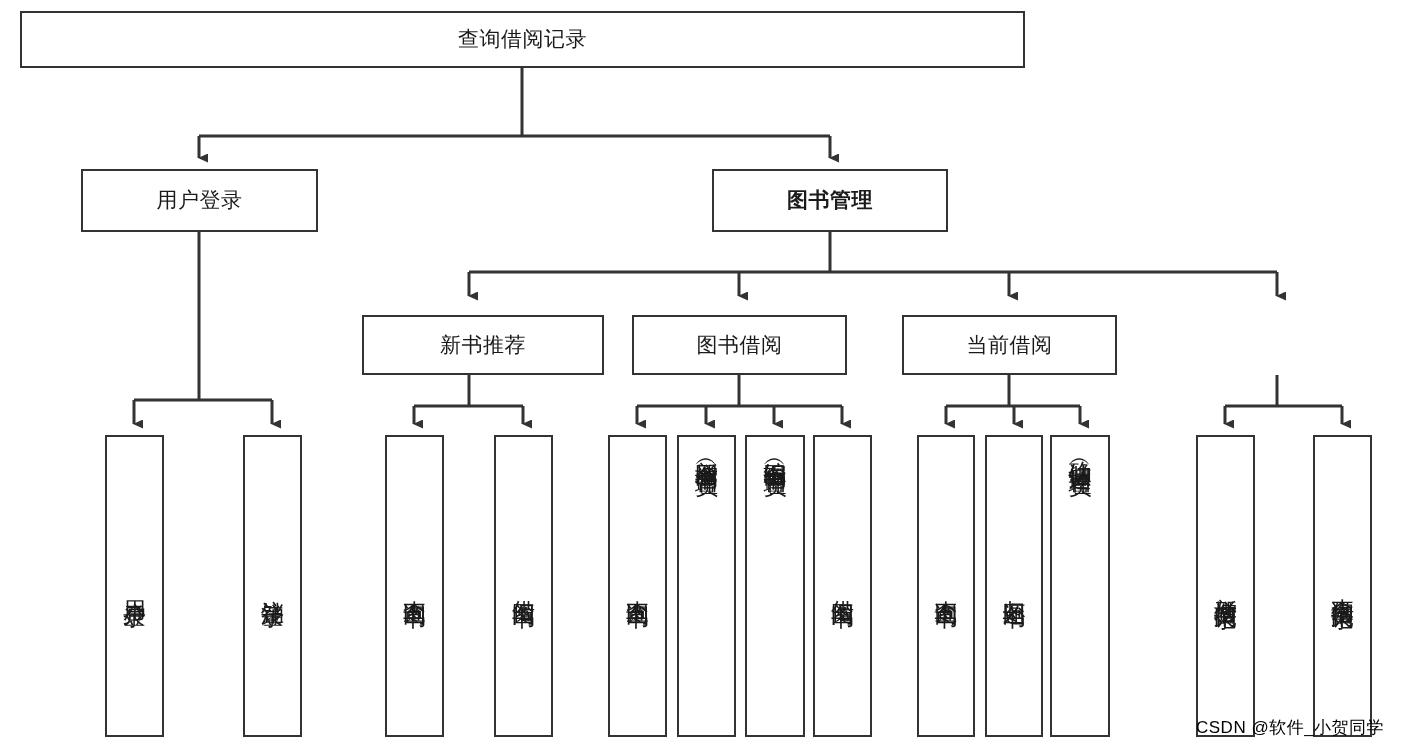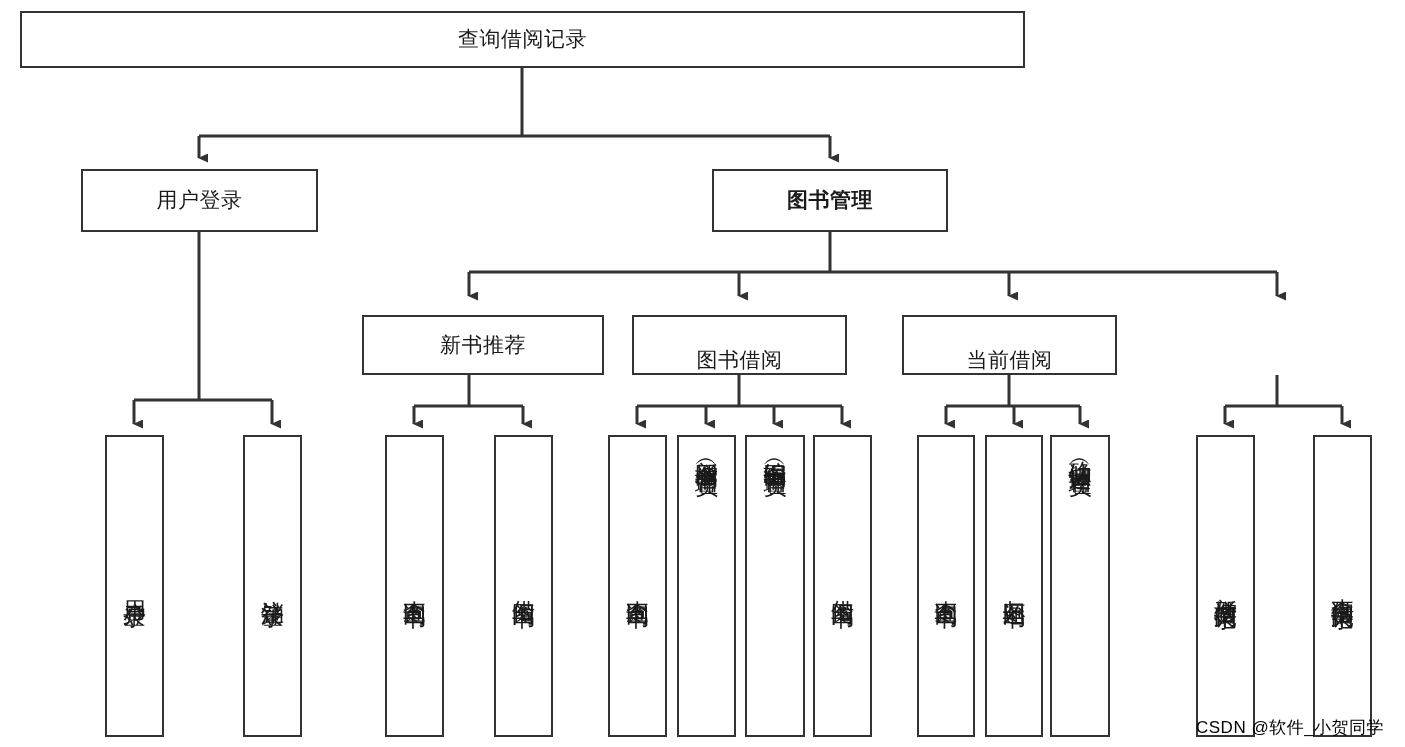--- a/index.html
+++ b/index.html
@@ -138,24 +138,24 @@
   <div class="node horiz" style="left:81px; top:169px; width:237px; height:63px;">
     <span class="node-label">用户登录</span>
   </div>
   <div class="node horiz" style="left:712px; top:169px; width:236px; height:63px;font-weight:bold;">
     <span class="node-label">图书管理</span>
   </div>
 
   <div class="node horiz" style="left:362px; top:315px; width:242px; height:60px;">
     <span class="node-label">新书推荐</span>
   </div>
-  <div class="node horiz" style="left:632px; top:315px; width:215px; height:60px;align-items:flex-end;">
+  <div class="node horiz" style="left:632px; top:315px; width:215px; height:60px;">
     <span class="node-label">图书借阅</span>
   </div>
-  <div class="node horiz" style="left:902px; top:315px; width:215px; height:60px;align-items:flex-end;">
+  <div class="node horiz" style="left:902px; top:315px; width:215px; height:60px;">
     <span class="node-label">当前借阅</span>
   </div>
 
   <div class="node vert centered" style="left:105px; top:435px; width:59px; height:302px;">
     <span class="node-label">用户登录</span>
   </div>
   <div class="node vert centered" style="left:243px; top:435px; width:59px; height:302px;">
     <span class="node-label">注销登录</span>
   </div>
 

